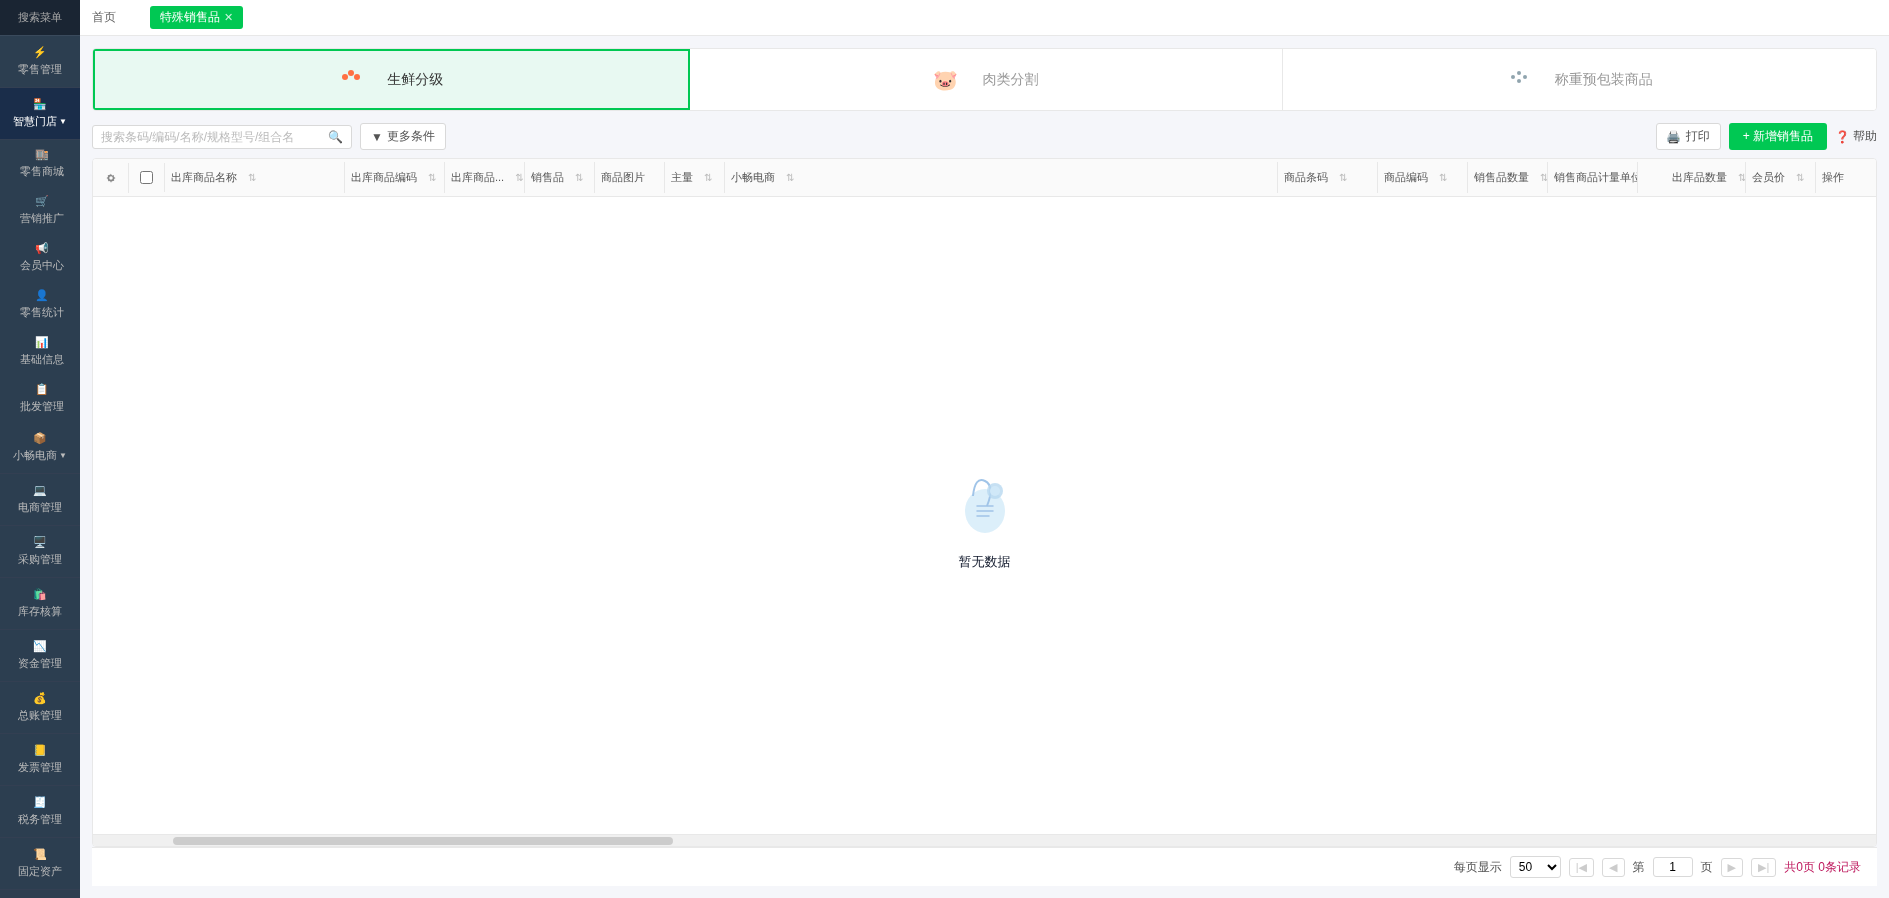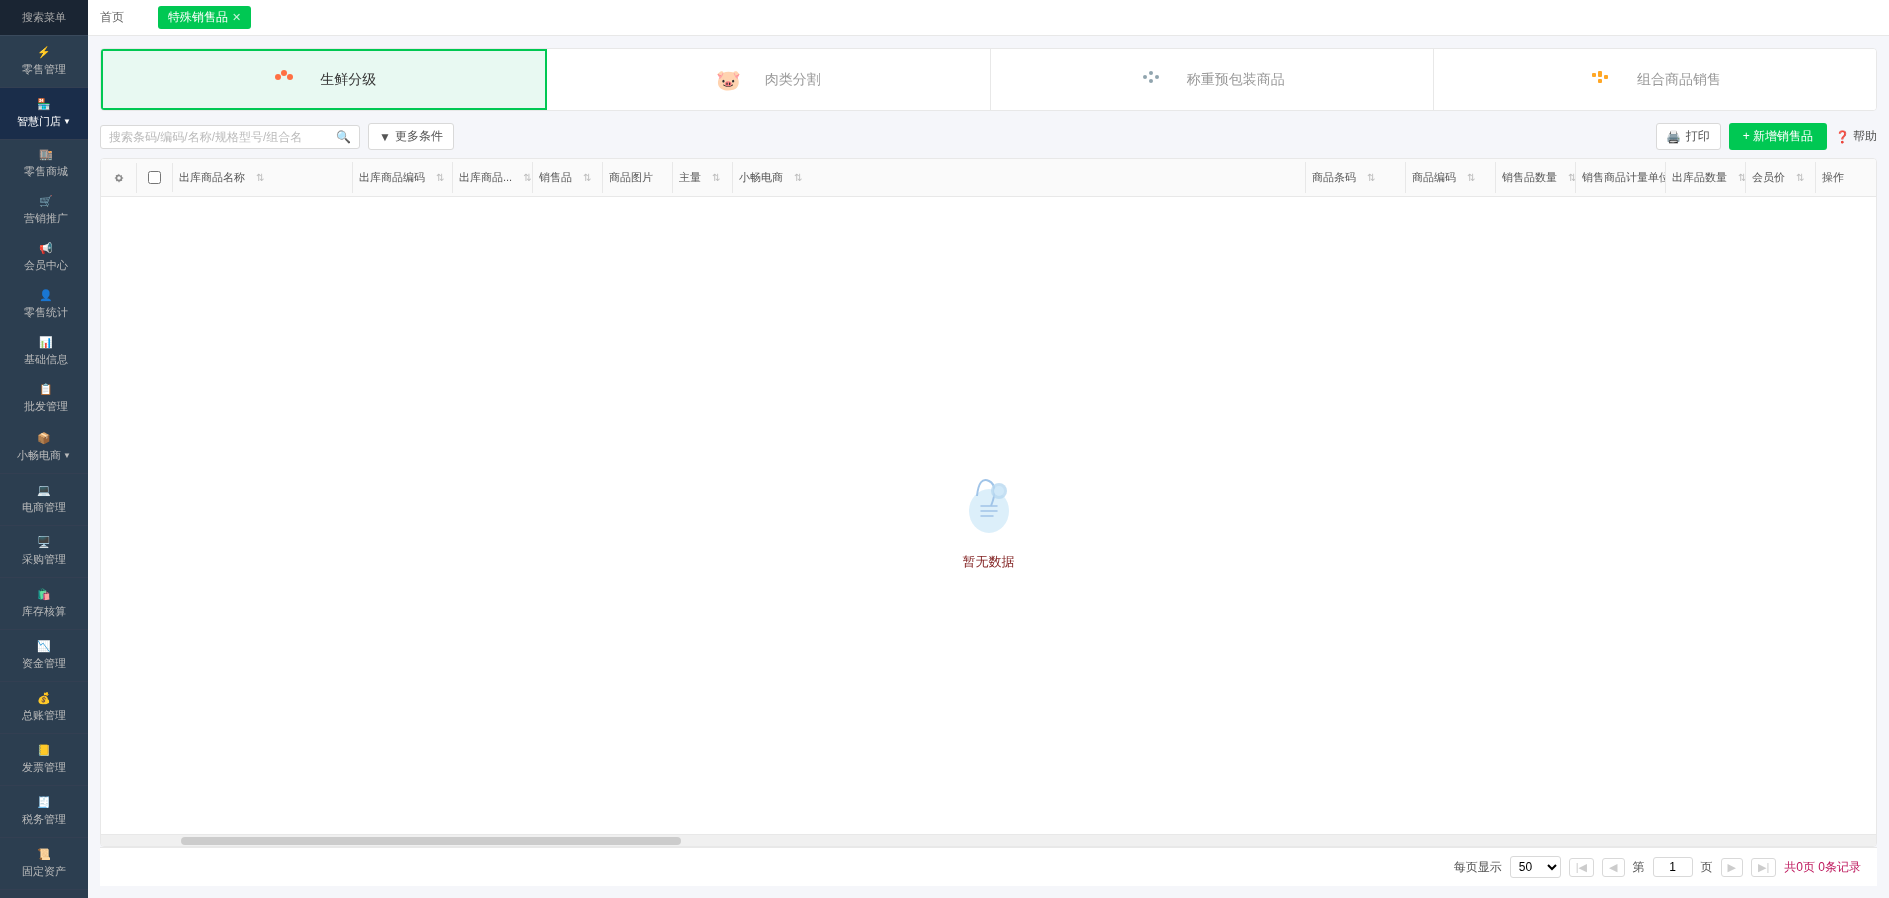--- a/index.html
+++ b/index.html
@@ -1,20 +1,20 @@
 <!DOCTYPE html>
 <html><head>
   <meta charset="utf-8">
   <style>
     * { margin: 0; padding: 0; box-sizing: border-box; }
     body { font-family: 'Microsoft YaHei', Arial, sans-serif; font-size: 12px; background: #f0f2f5; display: flex; height: 898px; overflow: hidden; }
 
     
     #sidebar {
-      width: 88px;
+      width: 80px;
       background: #2c3e50;
       color: #ccc;
       display: flex;
       flex-direction: column;
       height: 100%;
       overflow-y: auto;
       flex-shrink: 0;
     }
     #sidebar::-webkit-scrollbar { width: 0; }
     .sidebar-logo {
@@ -243,32 +243,32 @@
     .th-code1 { width: 100px; }
     .th-code2 { width: 80px; }
     .th-sale { width: 70px; }
     .th-img { width: 70px; }
     .th-weight { width: 60px; }
     .th-name2 { flex: 1; min-width: 120px; }
     .th-barcode { width: 100px; }
     .th-编码 { width: 90px; }
     .th-qty { width: 80px; }
     .th-unit { width: 90px; }
-    .th-outqty { width: 80px; }
+    .th-outqty { width: 80px; margin-left: 28px; }
     .th-price { width: 70px; }
     .th-op { width: 60px; }
 
     
     .empty-state {
       flex: 1;
       display: flex;
       flex-direction: column;
       align-items: center;
       justify-content: center;
-      color: #7f1d1d;
+      color: #0f172a;
       font-size: 13px;
       gap: 12px;
     }
     .empty-icon {
       width: 80px;
       height: 80px;
     }
 
     
     #pagination {
@@ -455,31 +455,20 @@
       <div class="func-tab">
         <span class="func-tab-icon">
           <svg width="24" height="24" viewBox="0 0 24 24">
             <circle cx="6" cy="12" r="2" fill="#90a4ae"></circle>
             <circle cx="12" cy="8" r="2" fill="#90a4ae"></circle>
             <circle cx="18" cy="12" r="2" fill="#90a4ae"></circle>
             <circle cx="12" cy="16" r="2" fill="#90a4ae"></circle>
           </svg>
         </span>
         <span>称重预包装商品</span>
-      </div>
-      <div class="func-tab">
-        <span class="func-tab-icon">
-          <svg width="24" height="24" viewBox="0 0 24 24">
-            <rect x="3" y="8" width="4" height="4" fill="#ffa726" rx="1"></rect>
-            <rect x="9" y="6" width="4" height="6" fill="#ffa726" rx="1"></rect>
-            <rect x="15" y="10" width="4" height="4" fill="#ffa726" rx="1"></rect>
-            <rect x="9" y="14" width="4" height="4" fill="#ffa726" rx="1"></rect>
-          </svg>
-        </span>
-        <span>组合商品销售</span>
       </div>
     </div>
 
     <div id="toolbar">
       <div class="search-box">
         <input type="text" placeholder="搜索条码/编码/名称/规格型号/组合名" style="">
         <span style="color:#bbb;cursor:pointer;">🔍</span>
       </div>
       <button class="filter-btn">
         <span>▼</span>

